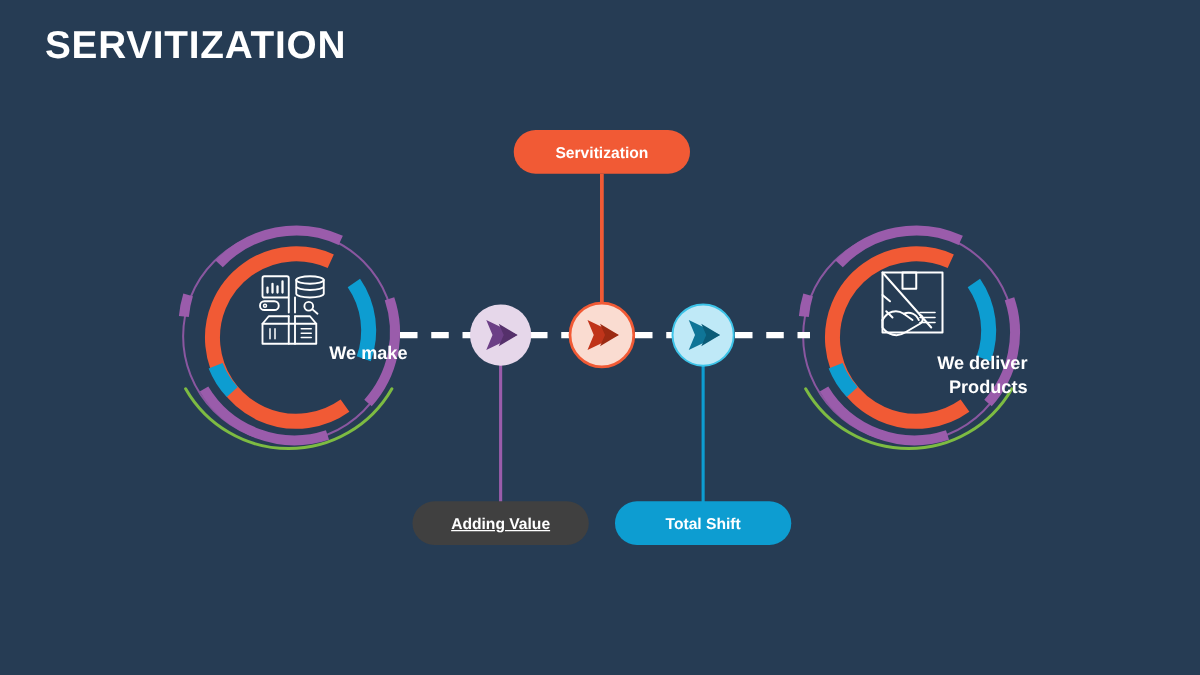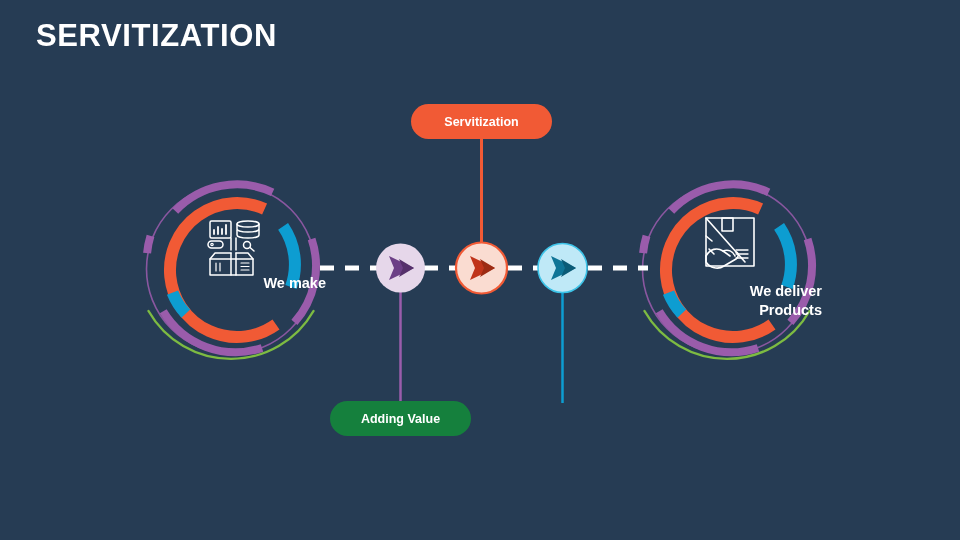--- a/index.html
+++ b/index.html
@@ -55,21 +55,22 @@
     white-space: nowrap;
   }
   #pill-servitization {
     left: 411px; top: 104px;
     width: 141px; height: 35px;
     background: #f15a35;
   }
   #pill-adding-value {
     left: 330px; top: 401px;
     width: 141px; height: 35px;
-    background: #15803d;
+    background: #404040;
+    text-decoration: underline;
   }
   #pill-total-shift {
     left: 492px; top: 401px;
     width: 141px; height: 35px;
     background: #0d9dd1;
   }
 
   
   .circle-label {
     position: absolute;
@@ -193,20 +194,21 @@
       <path d="M 706 256 C 710 249, 717 247, 723 251 L 730 256"></path>
       <path d="M 723 251 C 728 249, 733 251, 735 256"></path>
       <path d="M 706 256 L 706 262 C 710 268, 718 270, 724 266 L 736 259 C 739 257, 739 253, 736 252"></path>
       <path d="M 736 250 L 748 250 M 736 254 L 748 254 M 736 258 L 748 258" stroke-width="1.3"></path>
     </g>
 
   </svg>
 
   <div class="pill" id="pill-servitization">Servitization</div>
   <div class="pill" id="pill-adding-value">Adding Value</div>
+  <div class="pill" id="pill-total-shift">Total Shift</div>
 
   <div class="circle-label" id="label-left">
     <div>We make</div>
   </div>
   <div class="circle-label" id="label-right">
     <div>We deliver</div>
     <div>Products</div>
   </div>
 
 </div>

